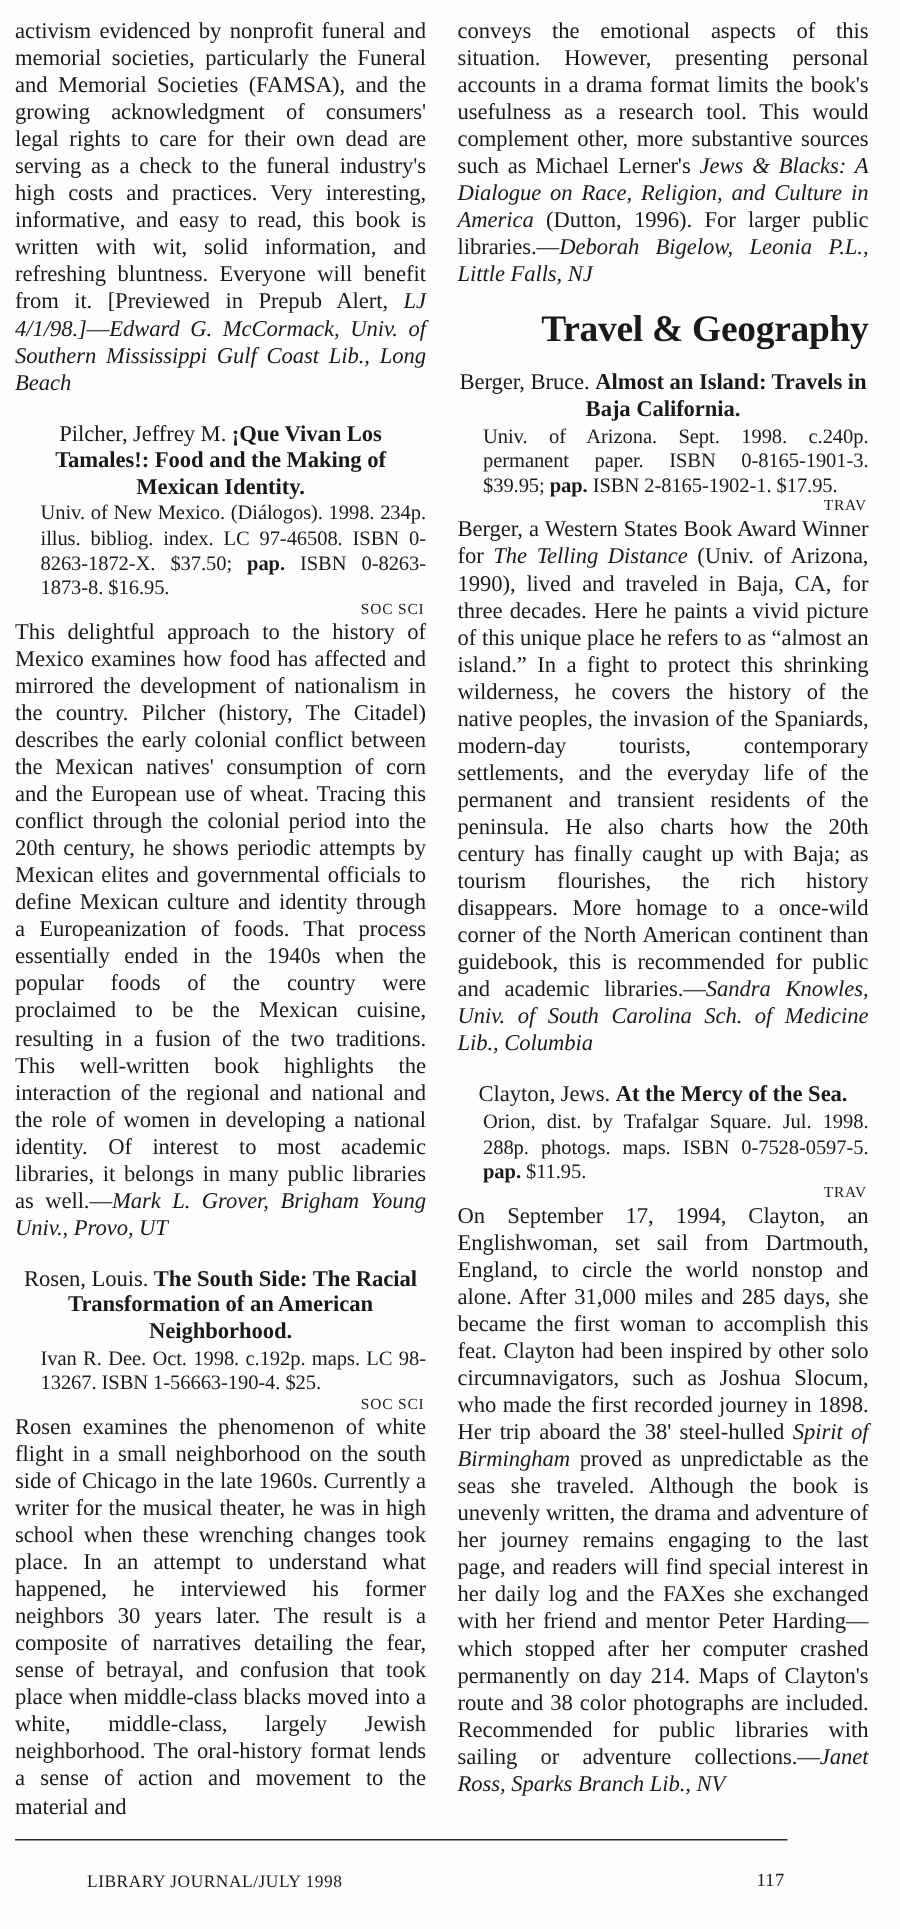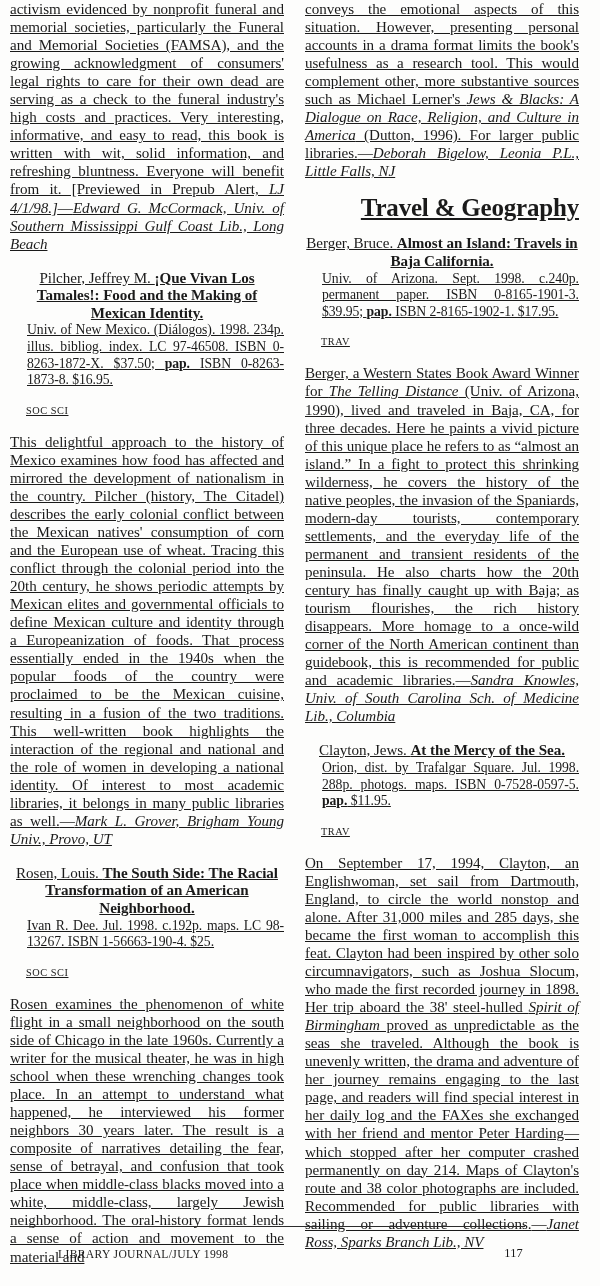--- a/index.html
+++ b/index.html
@@ -14,22 +14,21 @@
     font-family: "Liberation Serif", "DejaVu Serif", serif;
     color: #1a1a1a;
     overflow: hidden;
     position: relative;
   }
   .page {
     position: relative;
     width: 535px;
     height: 1286px;
     box-sizing: border-box;
-    padding: 0 10px 0 10px;
-    text-decoration: underline;
+    padding: 12px 10px 0 10px;
   }
   .columns {
     display: flex;
     gap: 21px;
     height: 1206px;
   }
   .col {
     width: 274px;
     flex: 0 0 274px;
   }
@@ -62,25 +61,25 @@
     font-size: 13.7px;
     line-height: 16.6px;
     margin: 0;
     padding-left: 17px;
     text-align: justify;
     letter-spacing: -0.05px;
   }
   .biblio b { font-weight: bold; }
 
   .tag-line {
-    text-align: left;
+    text-align: right;
     font-size: 10.3px;
     line-height: 12px;
     letter-spacing: 0.55px;
-    margin: 16px;
+    margin: 0;
     padding-right: 1px;
     font-variant: small-caps;
   }
 
   .gap-entry { height: 17px; }
 
   
   .section-heading {
     text-align: right;
     font-weight: bold;
@@ -136,21 +135,21 @@
         <p class="headline"><span>Pilcher, Jeffrey M. </span><span class="title">¡Que Vivan Los Tamales!: Food and the Making of Mexican Identity.</span></p>
         <p class="biblio"><span>Univ. of New Mexico. (Diálogos). 1998. 234p. illus. bibliog. index. LC 97-46508. ISBN 0-8263-1872-X. $37.50; </span><b>pap.</b><span> ISBN 0-8263-1873-8. $16.95.</span></p>
         <p class="tag-line">SOC SCI</p>
         <p class="para"><span>This delightful approach to the history of Mexico examines how food has affected and mirrored the development of nationalism in the country. Pilcher (history, The Citadel) describes the early colonial conflict between the Mexican natives' consumption of corn and the European use of wheat. Tracing this conflict through the colonial period into the 20th century, he shows periodic attempts by Mexican elites and governmental officials to define Mexican culture and identity through a Europeanization of foods. That process essentially ended in the 1940s when the popular foods of the country were proclaimed to be the Mexican cuisine, resulting in a fusion of the two traditions. This well-written book highlights the interaction of the regional and national and the role of women in developing a national identity. Of interest to most academic libraries, it belongs in many public libraries as well.</span><span>—</span><em class="attrib">Mark L. Grover, Brigham Young Univ., Provo, UT</em></p>
       </div>
 
       <div class="gap-entry"></div>
 
       <div class="entry">
         <p class="headline"><span>Rosen, Louis. </span><span class="title">The South Side: The Racial Transformation of an American Neighborhood.</span></p>
-        <p class="biblio"><span>Ivan R. Dee. Jul. 1998. c.192p. maps. LC 98-13267. ISBN 1-56663-190-4. $25.</span><b></b><span></span></p>
+        <p class="biblio"><span>Ivan R. Dee. Oct. 1998. c.192p. maps. LC 98-13267. ISBN 1-56663-190-4. $25.</span><b></b><span></span></p>
         <p class="tag-line">SOC SCI</p>
         <p class="para"><span>Rosen examines the phenomenon of white flight in a small neighborhood on the south side of Chicago in the late 1960s. Currently a writer for the musical theater, he was in high school when these wrenching changes took place. In an attempt to understand what happened, he interviewed his former neighbors 30 years later. The result is a composite of narratives detailing the fear, sense of betrayal, and confusion that took place when middle-class blacks moved into a white, middle-class, largely Jewish neighborhood. The oral-history format lends a sense of action and movement to the material and</span></p>
       </div>
 
     </div>
 
     <div class="col">
 
       <p class="para"><span>conveys the emotional aspects of this situation. However, presenting personal accounts in a drama format limits the book's usefulness as a research tool. This would complement other, more substantive sources such as Michael Lerner's </span><em>Jews &amp; Blacks: A Dialogue on Race, Religion, and Culture in America</em><span> (Dutton, 1996). For larger public libraries.</span><span>—</span><em class="attrib">Deborah Bigelow, Leonia P.L., Little Falls, NJ</em></p>
 

